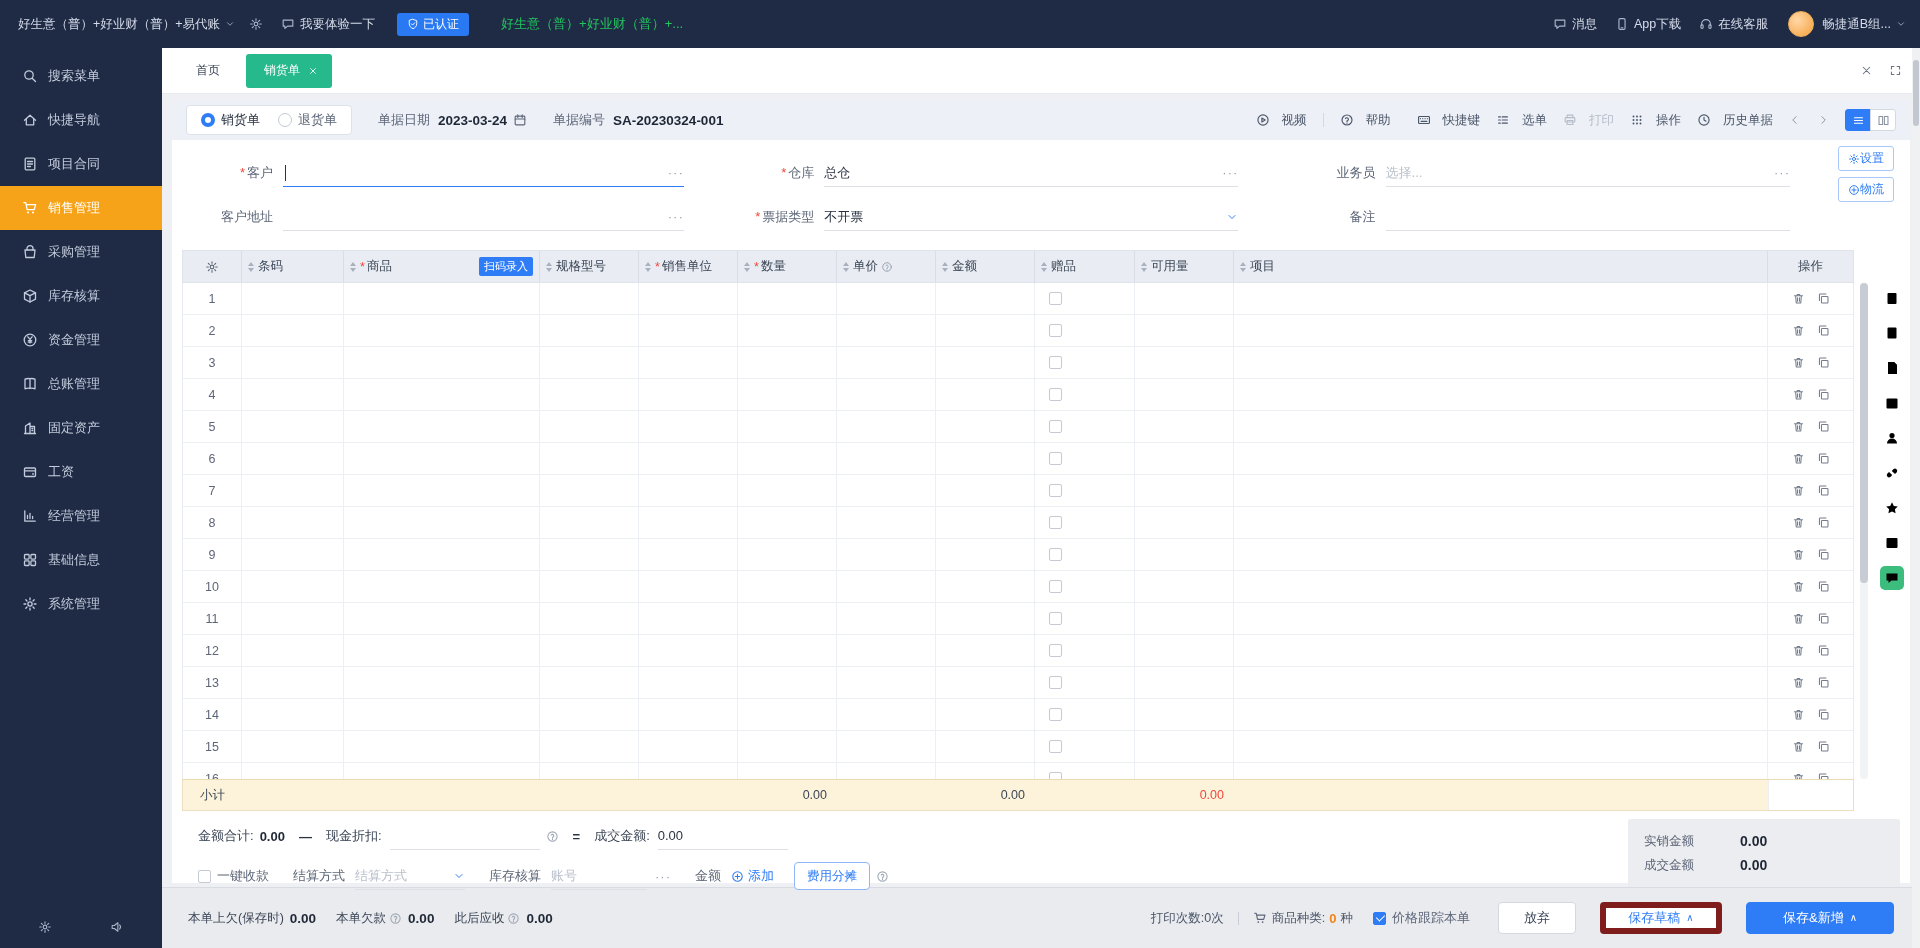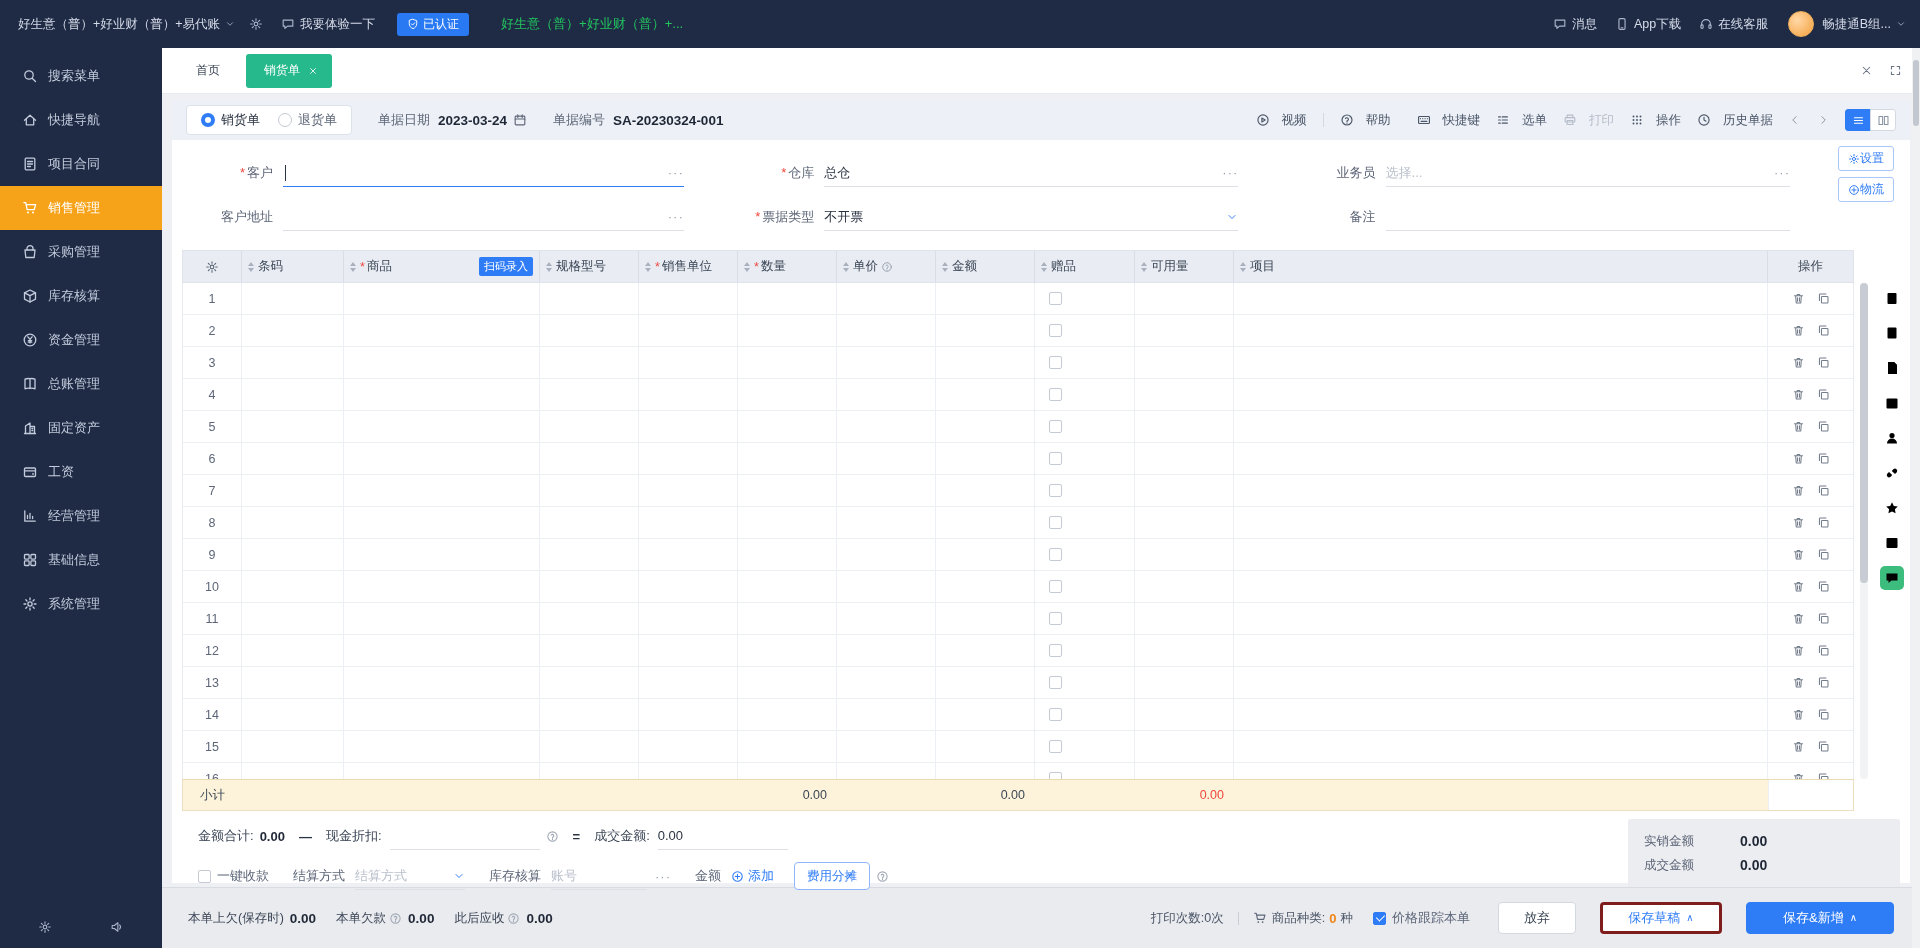--- a/index.html
+++ b/index.html
@@ -138,21 +138,21 @@
   .sb-label{font-size:12.5px;color:#3c4656;white-space:nowrap}
   .sb-value{font-size:13.5px;font-weight:bold;color:#1f2736;margin-left:6px}
   .ml20{margin-left:20px}
   .sb-spacer{flex:1}
   .sb-text{font-size:12.5px;color:#4a5466;white-space:nowrap}
   .sb-div{width:1px;height:13px;background:#c9ced6;margin:0 14px}
   .cart-ic{color:#5d6678;margin-right:5px}
   .sb-orange{color:#f08519;font-weight:bold;margin:0 4px;font-size:13px}
   .btn{height:32px;border-radius:4px;font-size:13px;cursor:pointer;display:flex;align-items:center;justify-content:center;gap:6px;font-family:inherit;white-space:nowrap}
   .btn.ghost{width:78px;background:#fff;border:1px solid #d4d8df;color:#3c4656;margin-left:28px}
-  .btn.outline{width:122px;background:#fff;border:3px solid #7f1d1d;color:#2e7cf6;margin-left:24px}
+  .btn.outline{width:122px;background:#fff;border:6px solid #7f1d1d;color:#2e7cf6;margin-left:24px}
   .btn.primary{width:148px;background:#2e7cf6;border:1px solid #2e7cf6;color:#fff;margin-left:24px}
   .caret-up{font-size:10px;transform:translateY(-1px)}
   
   .side-tools{position:absolute;right:16px;top:192px;display:flex;flex-direction:column;gap:11px;align-items:center}
   .stool{width:24px;height:24px;display:flex;align-items:center;justify-content:center;color:#8a93a1;cursor:pointer}
   .stool svg{width:16px;height:16px}
   .stool.active{background:#3dbd7d;color:#fff;border-radius:5px}
   .page-scroll{position:absolute;right:0;top:0;bottom:0;width:8px;background:#f0f1f3;cursor:pointer}
   .page-thumb{position:absolute;top:12px;left:1px;width:6px;height:66px;background:#c3c8d0;border-radius:3px}
 </style>

